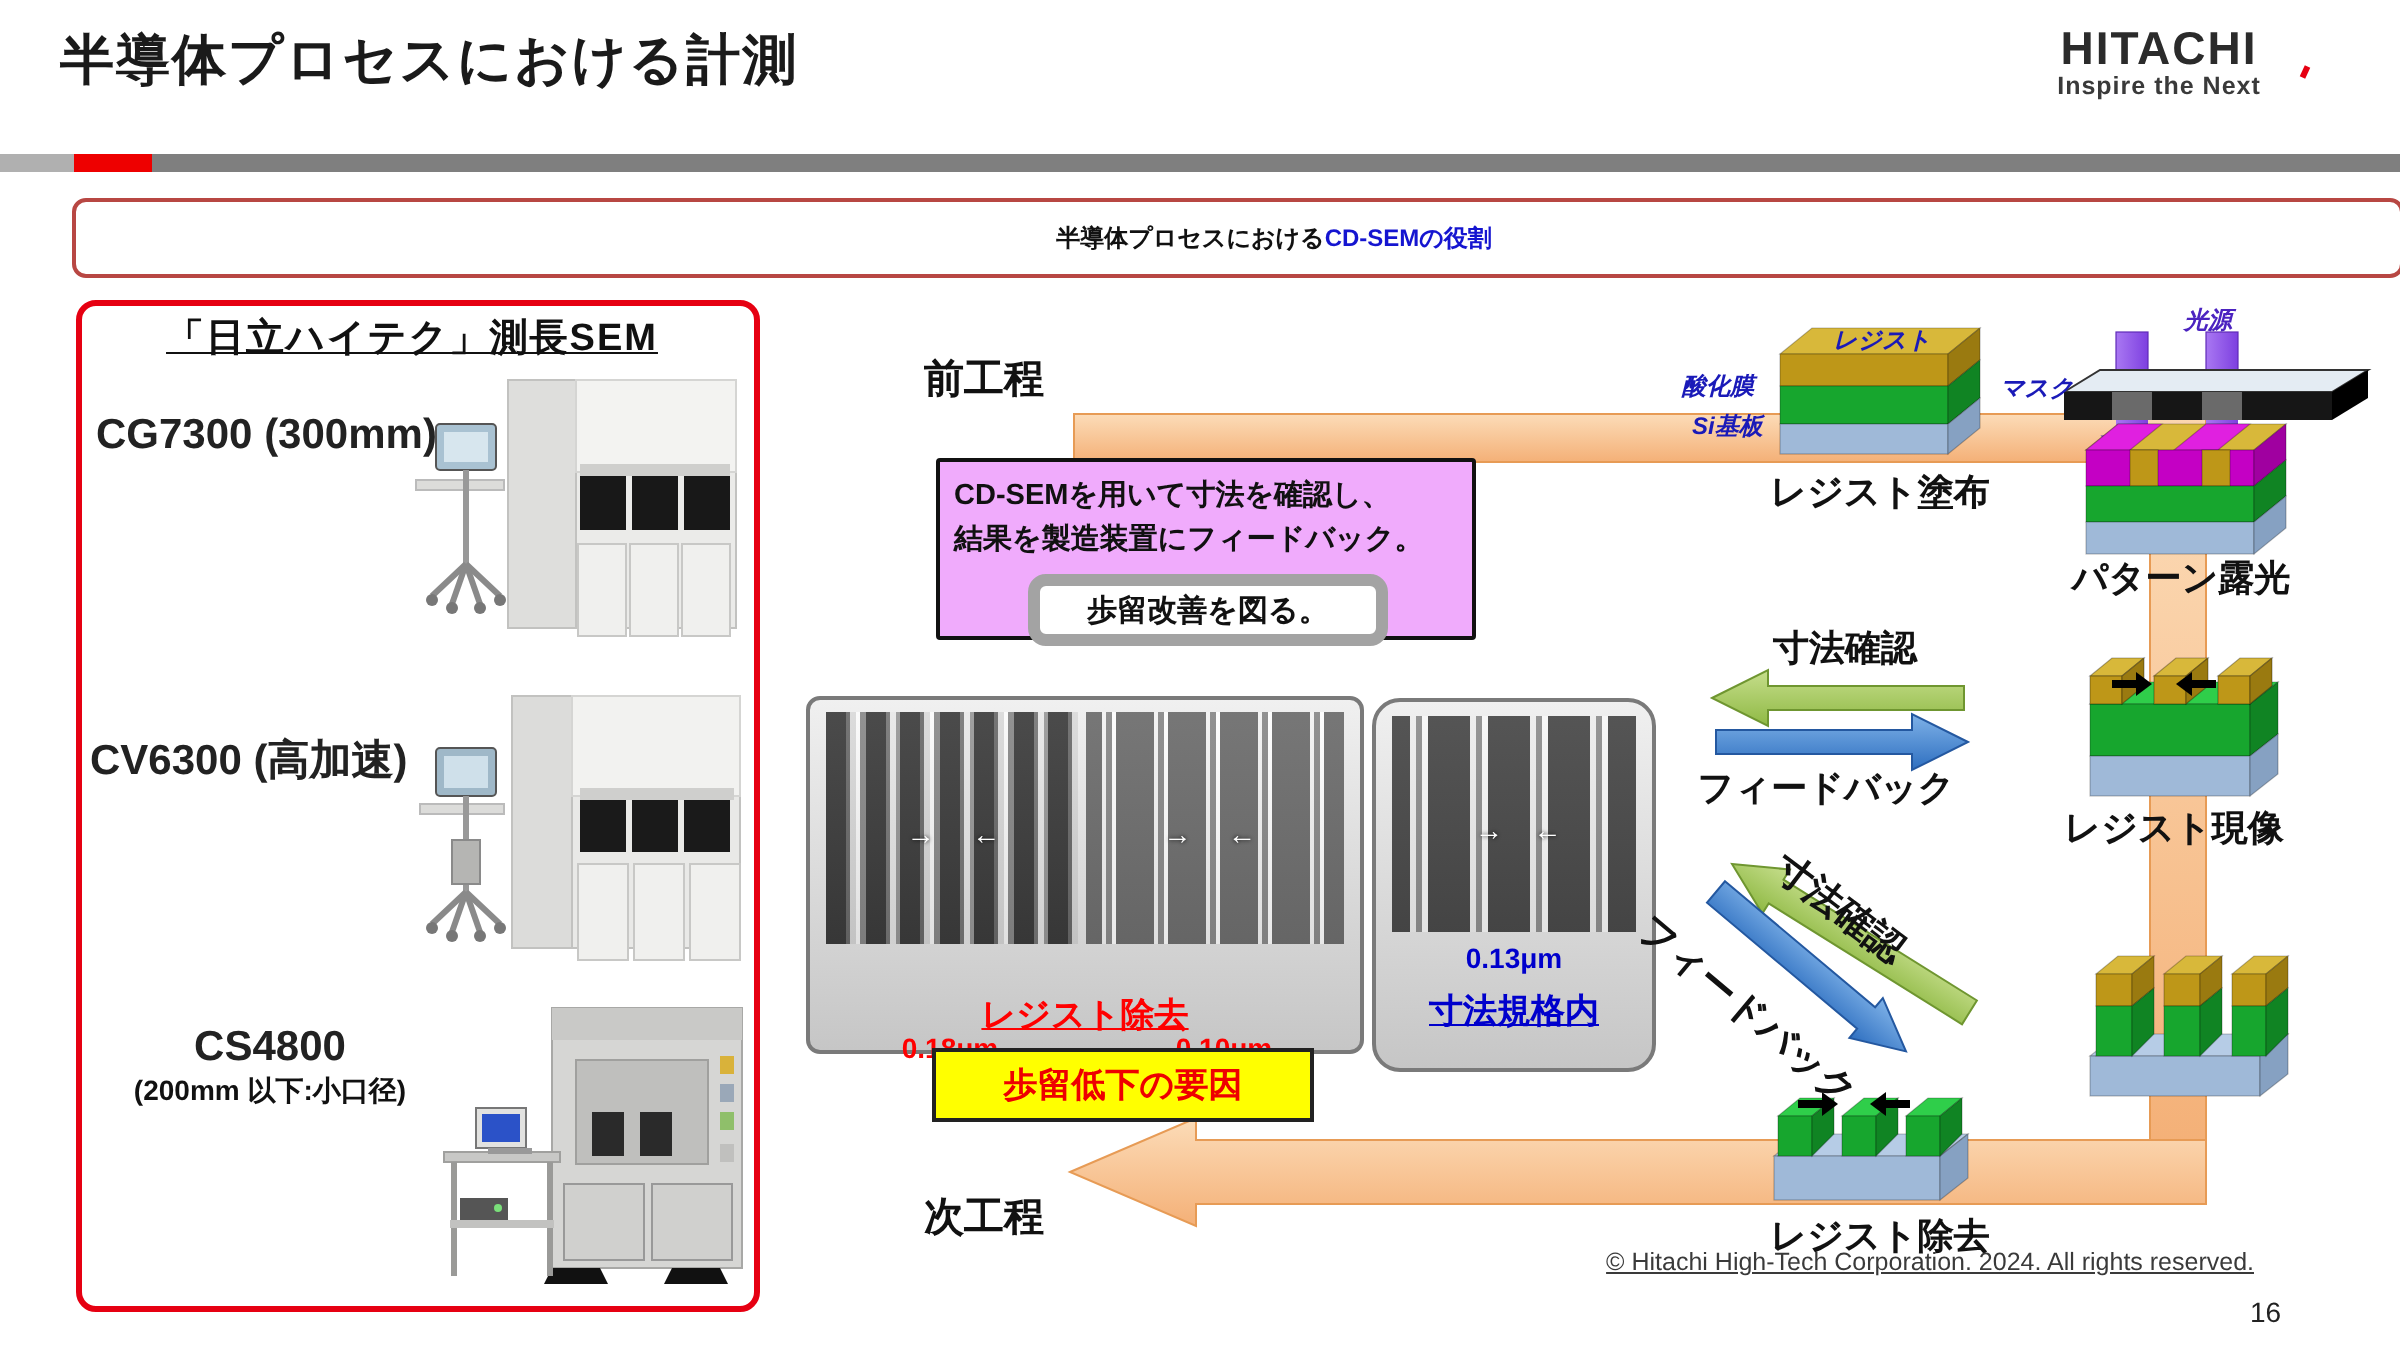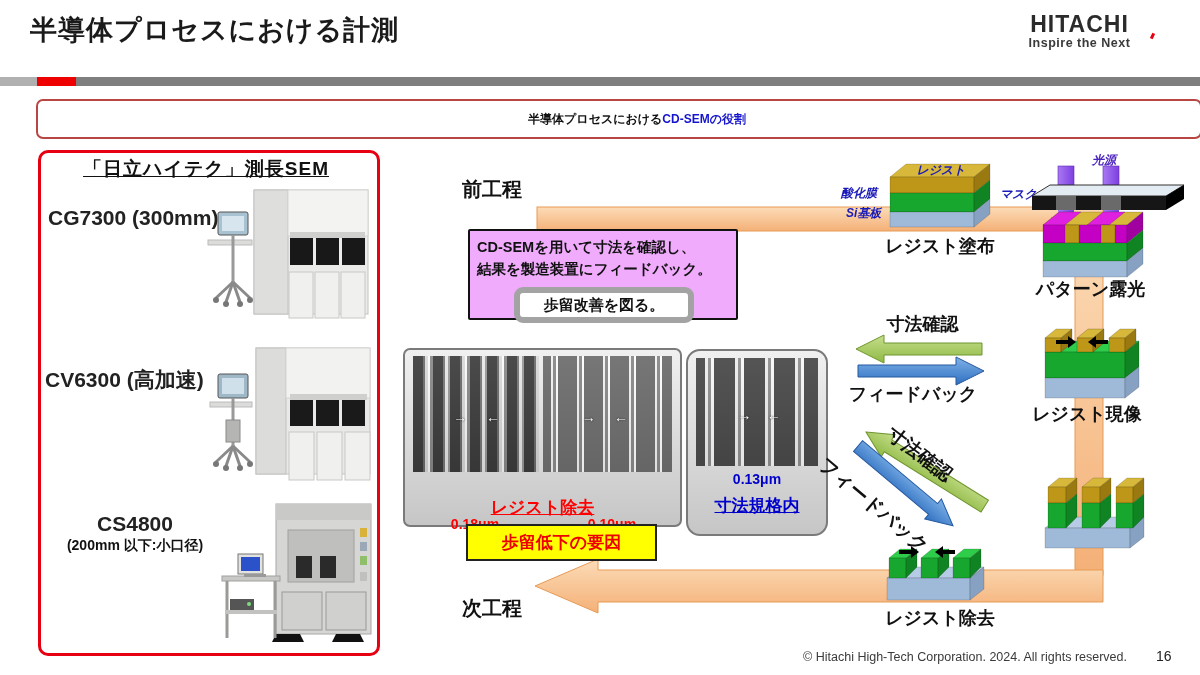--- a/index.html
+++ b/index.html
@@ -85,22 +85,22 @@
              display:flex;align-items:center;justify-content:center;font-size:17px;font-weight:bold;color:#ee0000;}
 
   
   .ar-txt{position:absolute;font-weight:bold;font-size:18px;text-align:center;white-space:nowrap;}
   .t-check{left:860px;top:312px;width:125px;}
   .t-feed{left:838px;top:382px;width:150px;}
   .t-check2{left:897px;top:421px;transform:rotate(37deg);transform-origin:left top;font-size:19px;}
   .t-feed2{left:830px;top:452px;transform:rotate(40deg);transform-origin:left top;font-size:19px;}
 
   
-  .footer-copy{right:73px;top:650px;font-size:12.5px;color:#3a3a3a;}
-  .footer-page{left:1156px;top:648px;font-size:14px;color:#222;}
+  .footer-copy{right:73px;top:624px;font-size:12.5px;color:#3a3a3a;text-decoration:underline;}
+  .footer-page{left:1125px;top:648px;font-size:14px;color:#222;}
 </style>
 </head>
 <body>
 
 <div class="slide">
 
   <div class="abs title">半導体プロセスにおける計測</div>
   <div class="abs logo-block">
     <div class="logo-main">HITACHI</div>
     <div class="logo-tag"><span>Inspire the Next</span><span class="logo-accent"></span></div>

